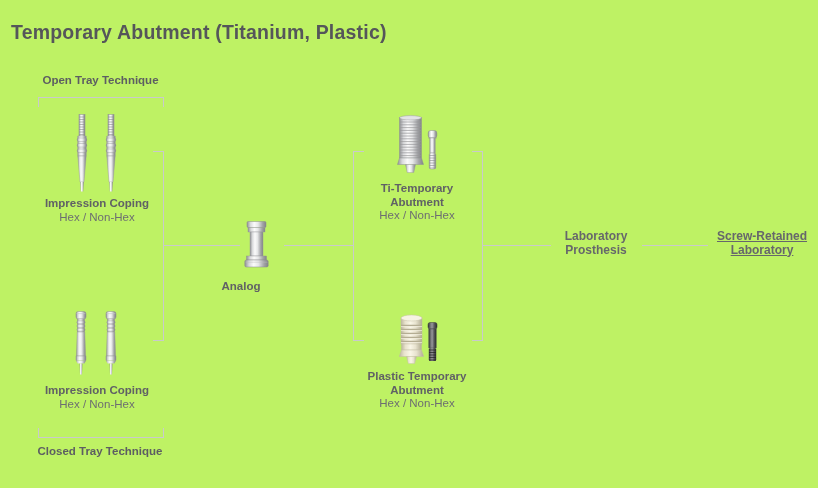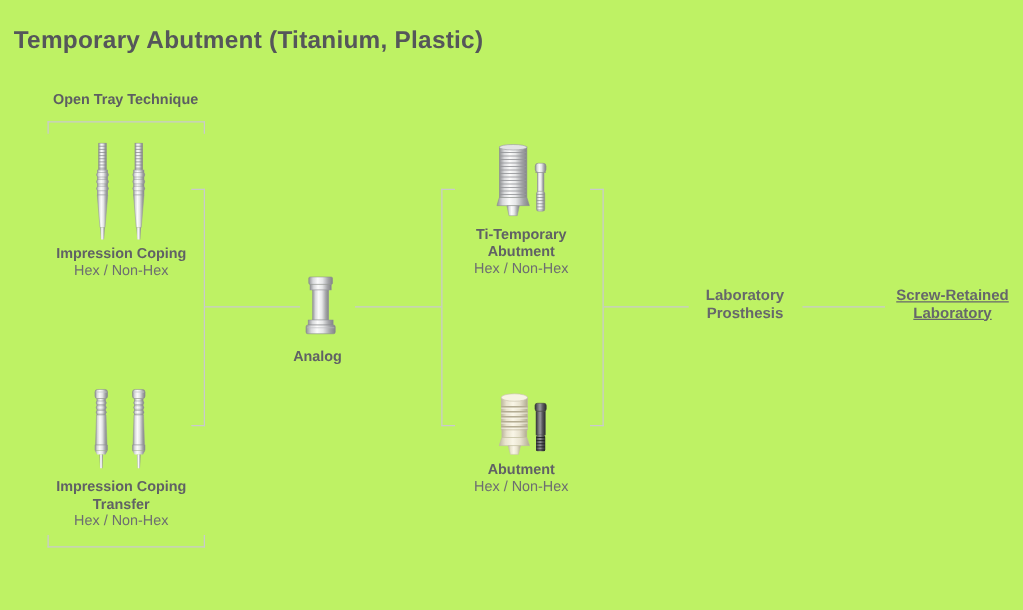--- a/index.html
+++ b/index.html
@@ -185,21 +185,21 @@
     <div class="variant">Hex / Non-Hex</div>
   </div>
 
   <div class="abs bracket-close" style="left:153px; top:151px; width:10px; height:188px;"></div>
 
   <div class="abs hline" style="left:164px; top:245px; width:76px;"></div>
 
   <svg class="abs" style="left:244px; top:221px;" width="25" height="48" viewBox="0 0 25 48">
       <use href="#sym-analog"></use>
     </svg>
-  <div class="abs item-label" style="left:204px; top:280px; width:100px;">
+  <div class="abs item-label" style="left:191px; top:280px; width:100px;">
     <div class="name">Analog</div>
   </div>
 
   <div class="abs hline" style="left:284px; top:245px; width:69px;"></div>
 
   <div class="abs bracket-open" style="left:353px; top:151px; width:10px; height:188px;"></div>
   <div class="abs bracket-close" style="left:472px; top:151px; width:10px; height:188px;"></div>
 
   <svg class="abs" style="left:397px; top:115px;" width="27" height="59" viewBox="0 0 27 59">
       <use href="#sym-ti-abutment"></use>
@@ -213,20 +213,21 @@
     <div class="variant">Hex / Non-Hex</div>
   </div>
 
   <svg class="abs" style="left:399px; top:313px;" width="25" height="53" viewBox="0 0 25 53">
       <use href="#sym-plastic-abutment"></use>
     </svg>
   <svg class="abs" style="left:427px; top:322px;" width="11" height="42" viewBox="0 0 11 42">
       <use href="#sym-screw-dark"></use>
     </svg>
   <div class="abs item-label" style="left:347px; top:370px; width:140px;">
+    <div class="name">Plastic Temporary</div>
     <div class="name">Abutment</div>
     <div class="variant">Hex / Non-Hex</div>
   </div>
 
   <div class="abs hline" style="left:483px; top:245px; width:68px;"></div>
 
   <div class="abs flow-label" style="left:546px; top:230px; width:100px;">
     <div>Laboratory</div>
     <div>Prosthesis</div>
   </div>
@@ -240,19 +241,19 @@
 
   <svg class="abs" style="left:73px; top:311px;" width="16" height="66" viewBox="0 0 16 66">
       <use href="#sym-transfer"></use>
     </svg>
   <svg class="abs" style="left:103px; top:311px;" width="16" height="66" viewBox="0 0 16 66">
       <use href="#sym-transfer"></use>
     </svg>
 
   <div class="abs item-label" style="left:17px; top:384px; width:160px;">
     <div class="name">Impression Coping</div>
-    <div class="name">Transfer</div>
     <div class="variant">Hex / Non-Hex</div>
   </div>
 
   <div class="abs bracket-under" style="left:38px; top:428px; width:124px; height:9px;"></div>
+  <div class="abs technique-label" style="left:27px; top:445px; width:146px;">Closed Tray Technique</div>
 
 </div>
 
 </body></html>

